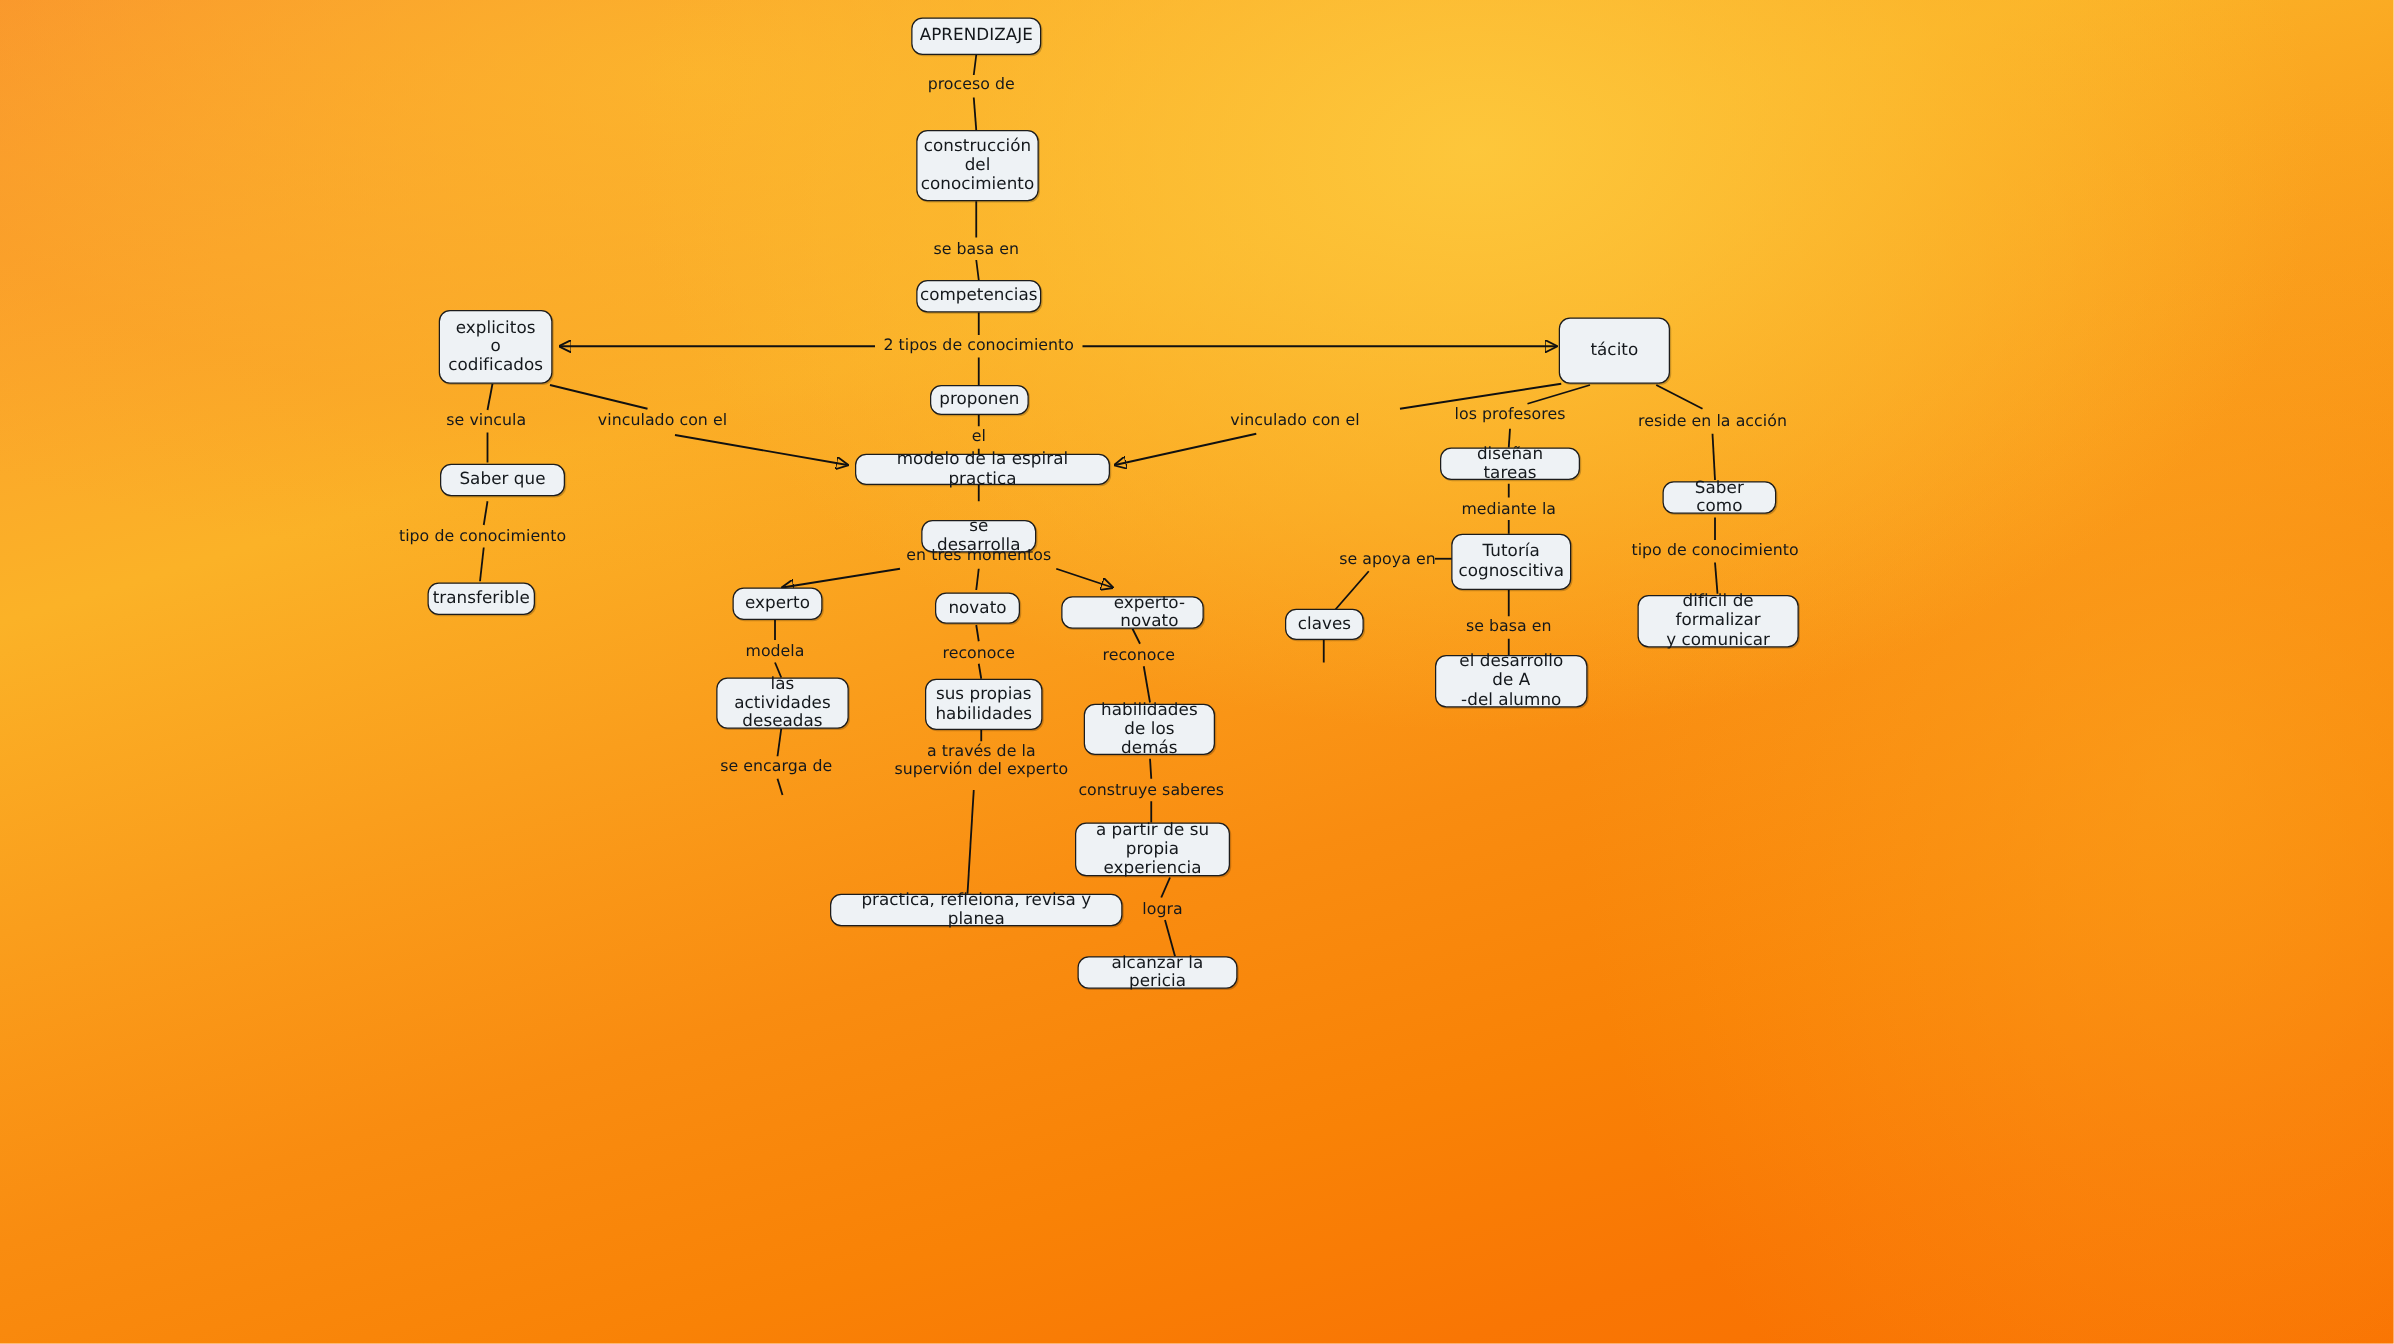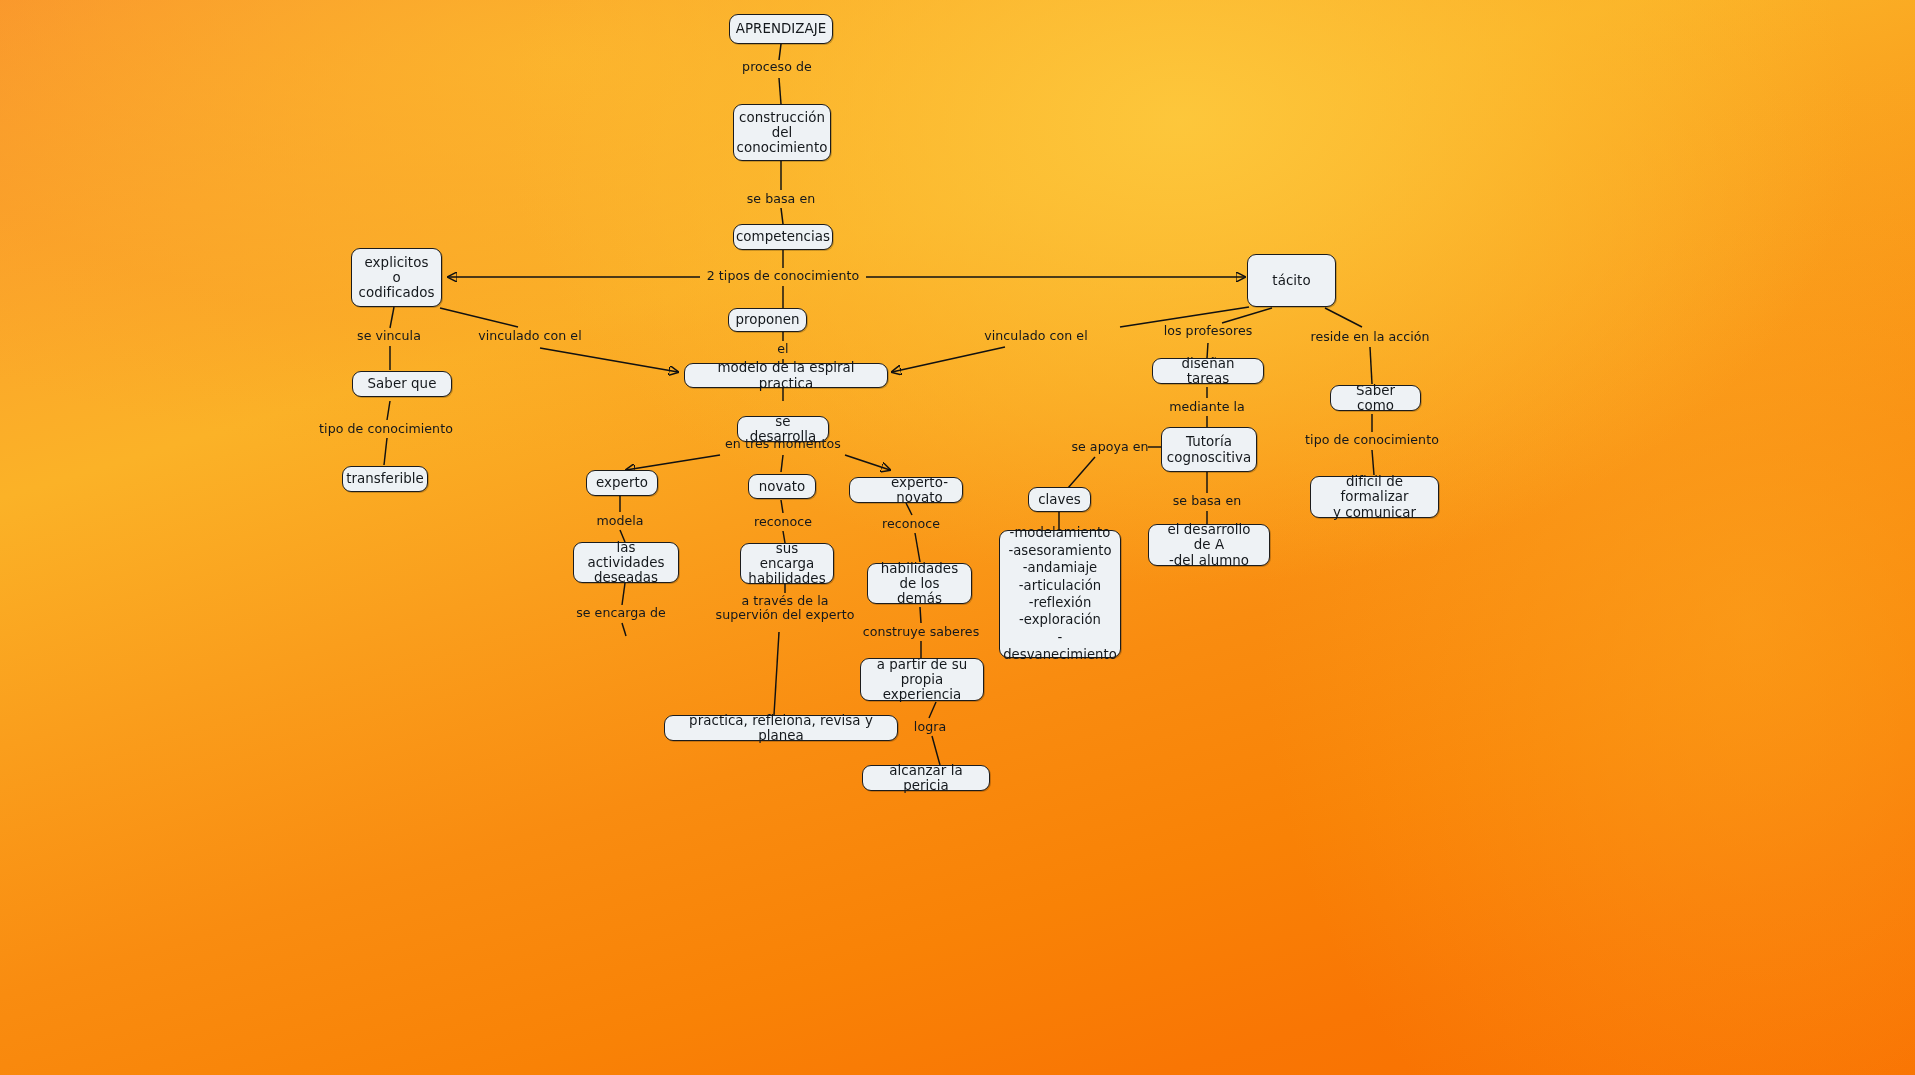--- a/index.html
+++ b/index.html
@@ -161,40 +161,40 @@
 conocimiento</div>
 
   <div class="node" style="left:733px; top:224px; width:100px; height:26px;">competencias</div>
 
   <div class="node" style="left:351px; top:248px; width:91px; height:59px;">explicitos
 o
 codificados</div>
 
   <div class="node" style="left:1247px; top:254px; width:89px; height:53px;">tácito</div>
 
-  <div class="node" style="left:728px; top:308px; width:79px; height:24px;">proponen</div>
+  <div class="node" style="left:744px; top:308px; width:79px; height:24px;">proponen</div>
 
   <div class="node" style="left:352px; top:371px; width:100px; height:26px;text-align:center;">Saber que</div>
 
   <div class="node" style="left:342px; top:466px; width:86px; height:26px;">transferible</div>
 
   <div class="node" style="left:684px; top:363px; width:204px; height:25px;">modelo de la espiral practica</div>
 
   <div class="node" style="left:737px; top:416px; width:92px; height:26px;">se desarrolla</div>
 
   <div class="node" style="left:586px; top:470px; width:72px; height:26px;">experto</div>
 
   <div class="node" style="left:748px; top:474px; width:68px; height:25px;">novato</div>
 
   <div class="node" style="left:849px; top:477px; width:114px; height:26px;padding-left:36px;">experto-novato</div>
 
   <div class="node" style="left:573px; top:542px; width:106px; height:41px;">las actividades
 deseadas</div>
 
-  <div class="node" style="left:740px; top:543px; width:94px; height:41px;">sus encarga
+  <div class="node" style="left:740px; top:543px; width:94px; height:41px;">sus propias
 habilidades</div>
 
   <div class="node" style="left:867px; top:563px; width:105px; height:41px;">habilidades
 de los demás</div>
 
 
   <div class="node" style="left:860px; top:658px; width:124px; height:43px;">a partir de su
 propia experiencia</div>
 
   <div class="node" style="left:664px; top:715px; width:234px; height:26px;">practica,  refleiona, revisa y planea</div>
@@ -204,27 +204,20 @@
   <div class="node" style="left:1152px; top:358px; width:112px; height:26px;">diseñan tareas</div>
 
   <div class="node" style="left:1161px; top:427px; width:96px; height:45px;">Tutoría
 cognoscitiva</div>
 
   <div class="node" style="left:1148px; top:524px; width:122px; height:42px;">el desarrollo de A
 -del alumno</div>
 
   <div class="node" style="left:1028px; top:487px; width:63px; height:25px;">claves</div>
 
-  <div class="node list" style="left:999px; top:530px; width:122px; height:128px;">-modelamiento
--asesoramiento
--andamiaje
--articulación
--reflexión
--exploración
--desvanecimiento</div>
 
   <div class="node" style="left:1330px; top:385px; width:91px; height:26px;">Saber como</div>
 
   <div class="node" style="left:1310px; top:476px; width:129px; height:42px;">dificil de formalizar
 y comunicar</div>
 
   <div class="linklabel" style="left:777px; top:60px;">proceso de</div>
 
   <div class="linklabel" style="left:781px; top:192px;">se basa en</div>
 

